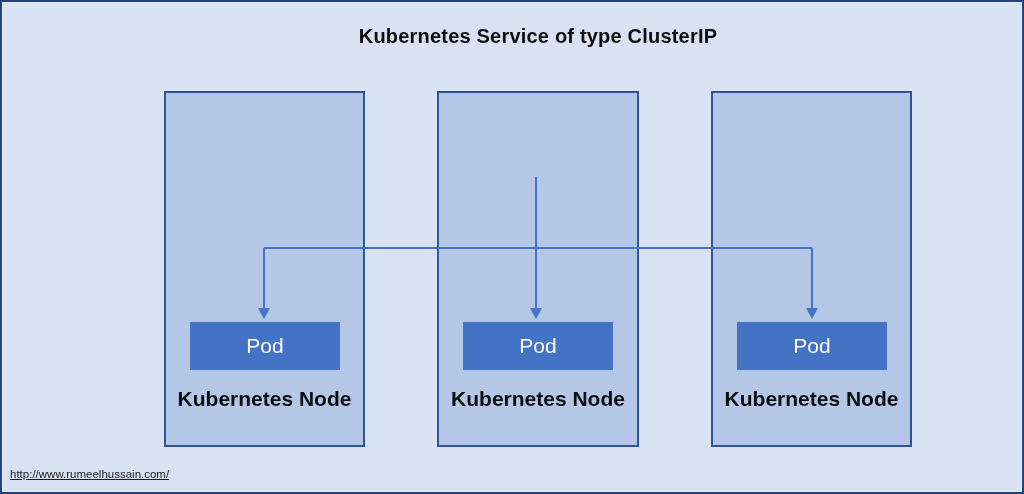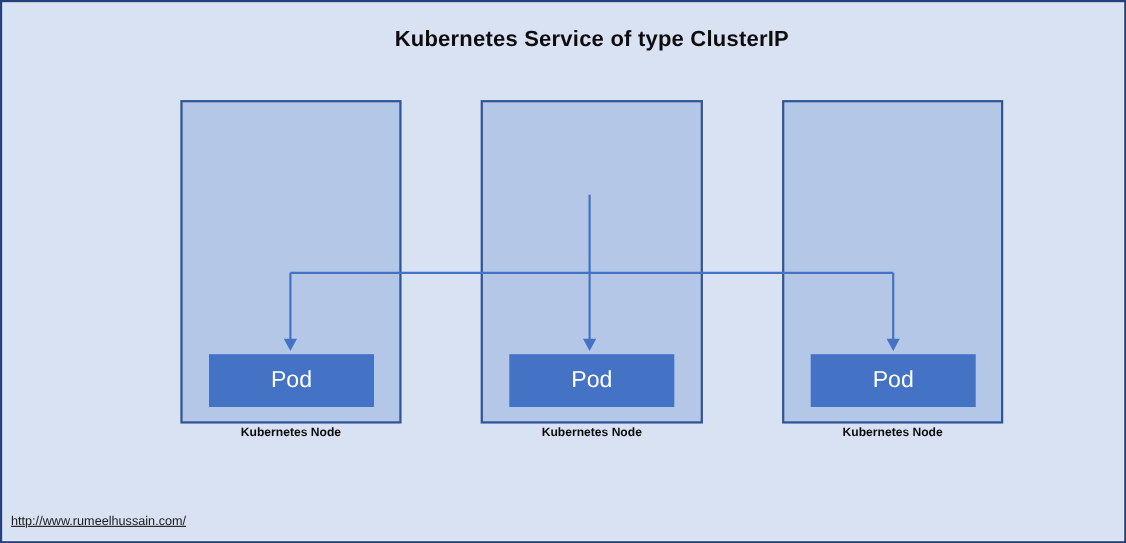--- a/index.html
+++ b/index.html
@@ -36,36 +36,36 @@
     font-size: 20px;
     font-weight: bold;
     color: var(--title-text);
     letter-spacing: 0.2px;
   }
 
   .node {
     position: absolute;
     top: 89px;
     width: 201px;
-    height: 294px;
+    height: 356px;
     background: var(--node-fill);
     border: 2px solid var(--shape-border);
     z-index: 1;
   }
   .node-0 { left: 162px; }
   .node-1 { left: 435px; width: 202px; }
   .node-2 { left: 709px; }
 
   .node-label {
     position: absolute;
     left: 0;
     right: 0;
     top: 294px;
     text-align: center;
-    font-size: 11px;
+    font-size: 21px;
     font-weight: bold;
     color: #0d0d0d;
   }
 
   .pod {
     position: absolute;
     left: 24px;
     top: 229px;
     width: 150px;
     height: 48px;

